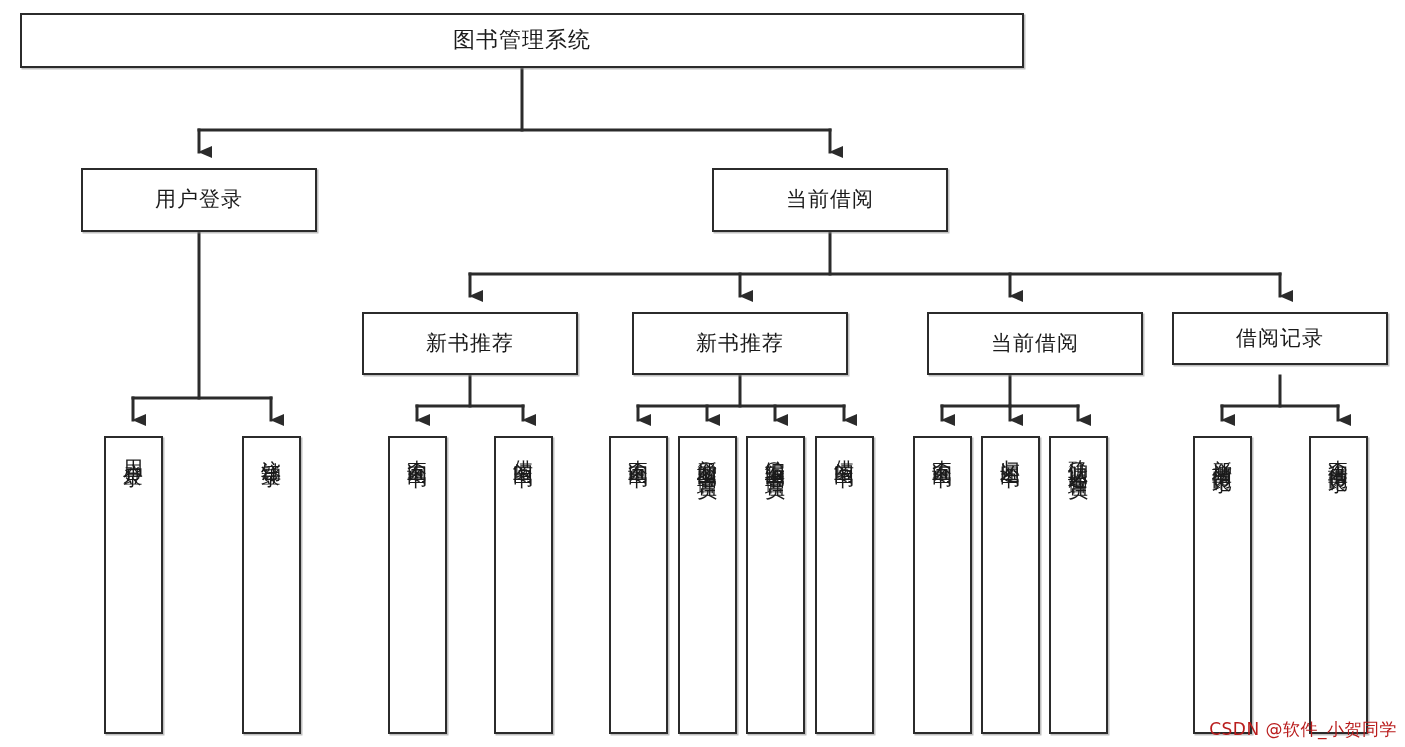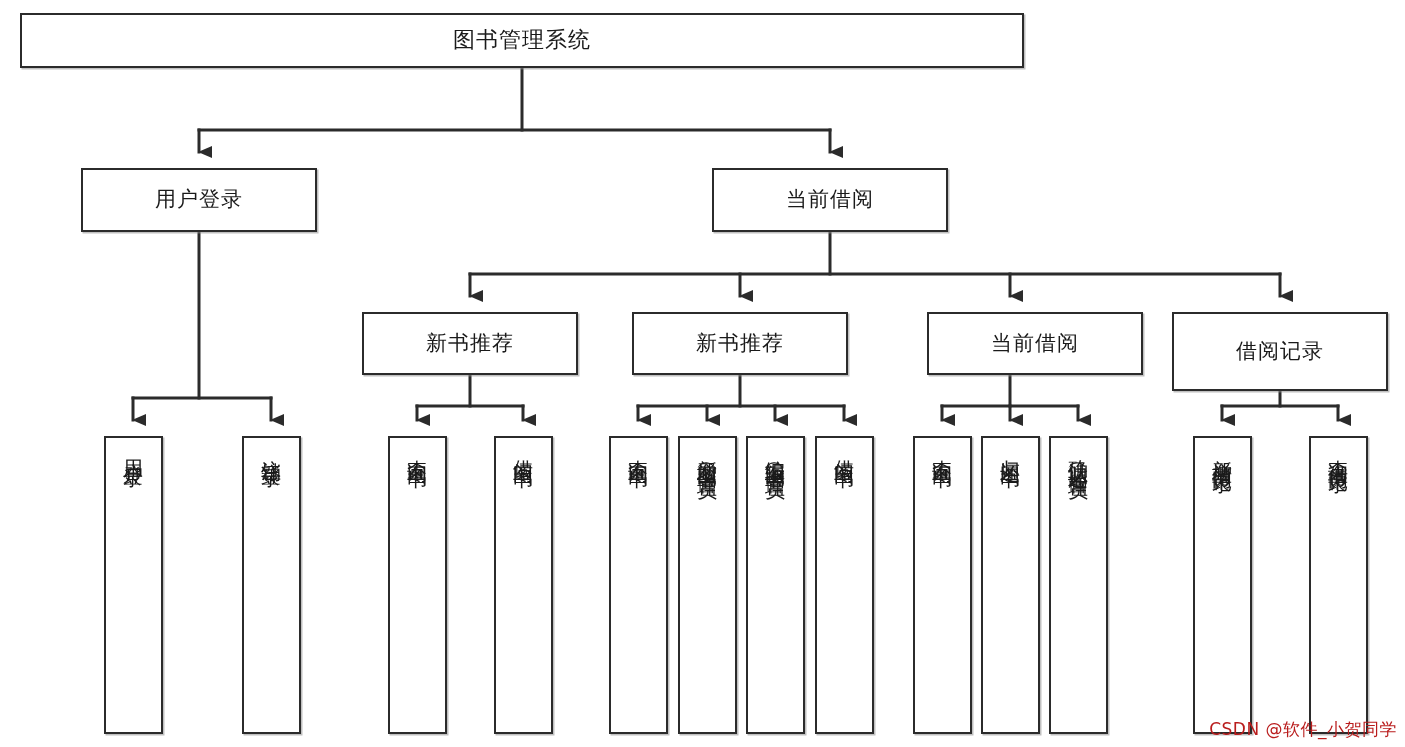--- a/index.html
+++ b/index.html
@@ -130,21 +130,21 @@
   </div>
 
   <div class="node h-node" style="left:632px;top:312px;width:216px;height:63px;">
     <span>新书推荐</span>
   </div>
 
   <div class="node h-node" style="left:927px;top:312px;width:216px;height:63px;">
     <span>当前借阅</span>
   </div>
 
-  <div class="node h-node" style="left:1172px;top:312px;width:216px;height:79px;">
+  <div class="node h-node" style="left:1172px;top:312px;width:216px;height:53px;">
     <span>借阅记录</span>
   </div>
 
   <div class="node v-node" style="left:104px;top:436px;width:59px;height:298px;">
     <span class="v-label">用户登录</span>
   </div>
 
   <div class="node v-node" style="left:242px;top:436px;width:59px;height:298px;">
     <span class="v-label">注销登录</span>
   </div>

